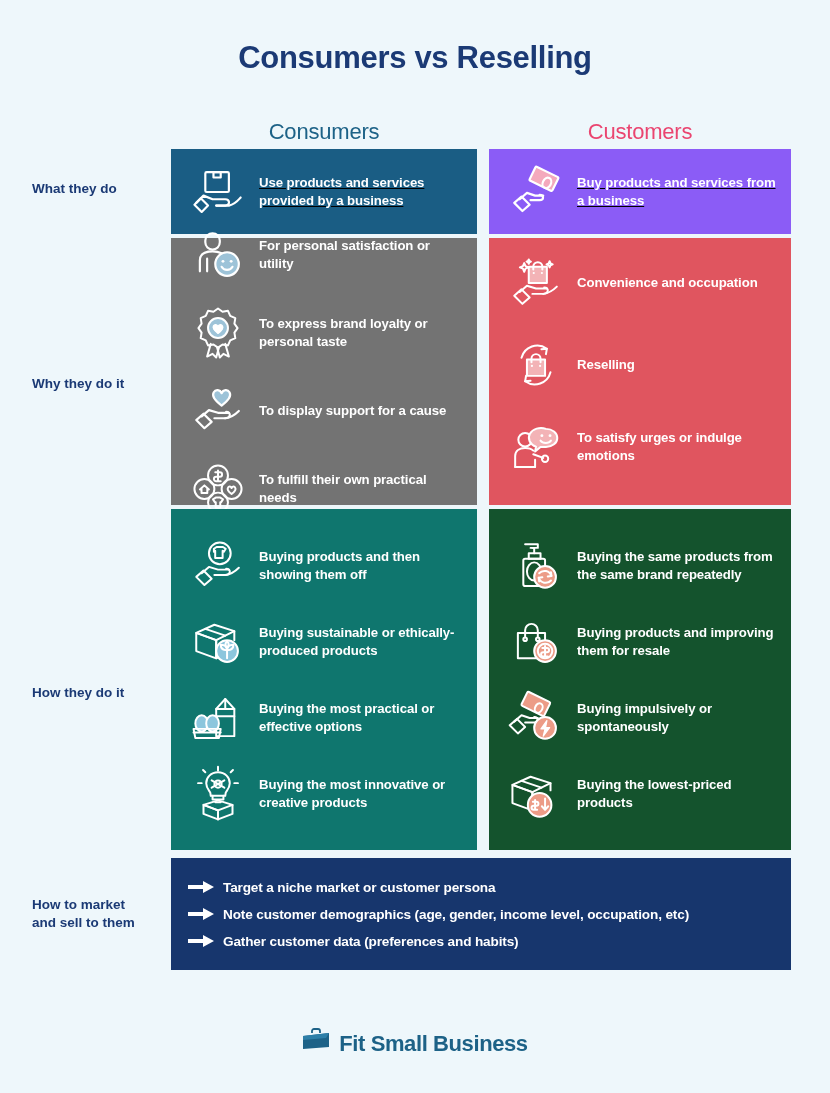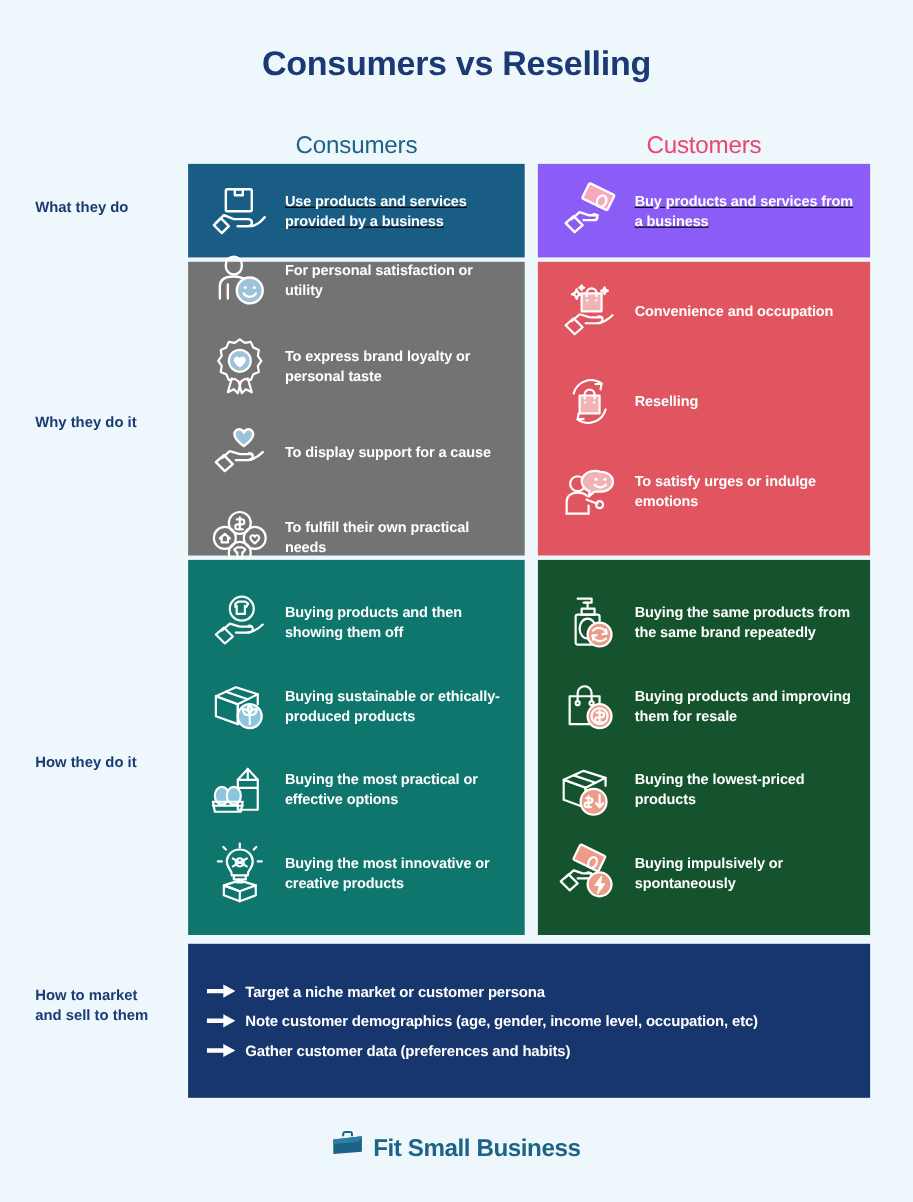--- a/index.html
+++ b/index.html
@@ -103,21 +103,21 @@
     letter-spacing: -0.1px;
   }
   .row-what .item-text { font-size: 13.2px; }
   .row-why .item + .item { margin-top: 16px; }
   .row-how .item + .item { margin-top: 14px; }
 
   
   .market-strip {
     position: absolute;
     left: 171px; top: 858px;
-    width: 620px; height: 140px;
+    width: 620px; height: 112px;
     background: #17366d;
     display: flex;
     flex-direction: column;
     justify-content: center;
     padding: 0 0 0 17px;
   }
   .market-line {
     display: flex;
     align-items: center;
     gap: 9px;
@@ -414,45 +414,45 @@
             <circle cx="42" cy="42" r="12" fill="#ec9c87" stroke="#ffffff"></circle>
             <circle cx="42" cy="42" r="8"></circle>
             <path d="M42 36.5 L42 47.5 M39 38.5 h5 a2.4 2.4 0 0 1 0 4.8 h-4 a2.4 2.4 0 0 0 0 4.8 h5"></path>
           </svg>
         </span>
         <span class="item-text">Buying products and improving them for resale</span>
       </div>
       <div class="item">
         <span class="item-icon">
           <svg viewBox="0 0 64 64" fill="none" stroke="#ffffff" stroke-width="2.2" stroke-linecap="round" stroke-linejoin="round">
+            <rect x="18" y="8" width="28" height="17" rx="1.5" transform="rotate(26 32 16)" fill="#ec9c87" stroke="#ffffff"></rect>
+            <ellipse cx="35" cy="21" rx="4" ry="5.5" transform="rotate(26 35 21)"></ellipse>
+            <path d="M8 36 L16 29 L25 32 L34 32"></path>
+            <path d="M20 37 L30 37 C35 37 35 31 30 31"></path>
+            <path d="M3 40 L11 33 L20 42 L12 49 Z"></path>
+            <circle cx="42" cy="43" r="12" fill="#ec9c87" stroke="#ffffff"></circle>
+            <path d="M44 35 L37.5 44 h4.5 l-2 8 7 -9.5 h-4.5 Z" fill="#ffffff" stroke="#ffffff" stroke-width="1.4"></path>
+          </svg>
+        </span>
+        <span class="item-text">Buying impulsively or spontaneously</span>
+      </div>
+      <div class="item">
+        <span class="item-icon">
+          <svg viewBox="0 0 64 64" fill="none" stroke="#ffffff" stroke-width="2.2" stroke-linecap="round" stroke-linejoin="round">
             <path d="M6 22 L26 13 L48 20 L28 30 Z"></path>
             <path d="M6 22 L6 42 L28 50 L28 30 Z"></path>
             <path d="M48 20 L48 28"></path>
             <path d="M28 30 L28 50 L36 46"></path>
             <path d="M16 17.5 L38 25"></path>
             <circle cx="36" cy="44" r="13" fill="#ec9c87" stroke="#ffffff"></circle>
             <path d="M31 38.5 L31 49.5 M28.5 40.5 h4 a2.2 2.2 0 0 1 0 4.4 h-3.2 a2.2 2.2 0 0 0 0 4.4 h4"></path>
             <path d="M42 37 L42 49 M38.5 45.5 L42 49.5 L45.5 45.5"></path>
           </svg>
         </span>
         <span class="item-text">Buying the lowest-priced products</span>
-      </div>
-      <div class="item">
-        <span class="item-icon">
-          <svg viewBox="0 0 64 64" fill="none" stroke="#ffffff" stroke-width="2.2" stroke-linecap="round" stroke-linejoin="round">
-            <rect x="18" y="8" width="28" height="17" rx="1.5" transform="rotate(26 32 16)" fill="#ec9c87" stroke="#ffffff"></rect>
-            <ellipse cx="35" cy="21" rx="4" ry="5.5" transform="rotate(26 35 21)"></ellipse>
-            <path d="M8 36 L16 29 L25 32 L34 32"></path>
-            <path d="M20 37 L30 37 C35 37 35 31 30 31"></path>
-            <path d="M3 40 L11 33 L20 42 L12 49 Z"></path>
-            <circle cx="42" cy="43" r="12" fill="#ec9c87" stroke="#ffffff"></circle>
-            <path d="M44 35 L37.5 44 h4.5 l-2 8 7 -9.5 h-4.5 Z" fill="#ffffff" stroke="#ffffff" stroke-width="1.4"></path>
-          </svg>
-        </span>
-        <span class="item-text">Buying impulsively or spontaneously</span>
       </div>
     </div>
   </div>
 
   <div class="market-strip">
     <div class="market-line">
       <span class="arrow-icon">
         <svg viewBox="0 0 26 14" fill="#ffffff">
             <path d="M0 5 H15 V1 L26 7 L15 13 V9 H0 Z"></path>
           </svg>

